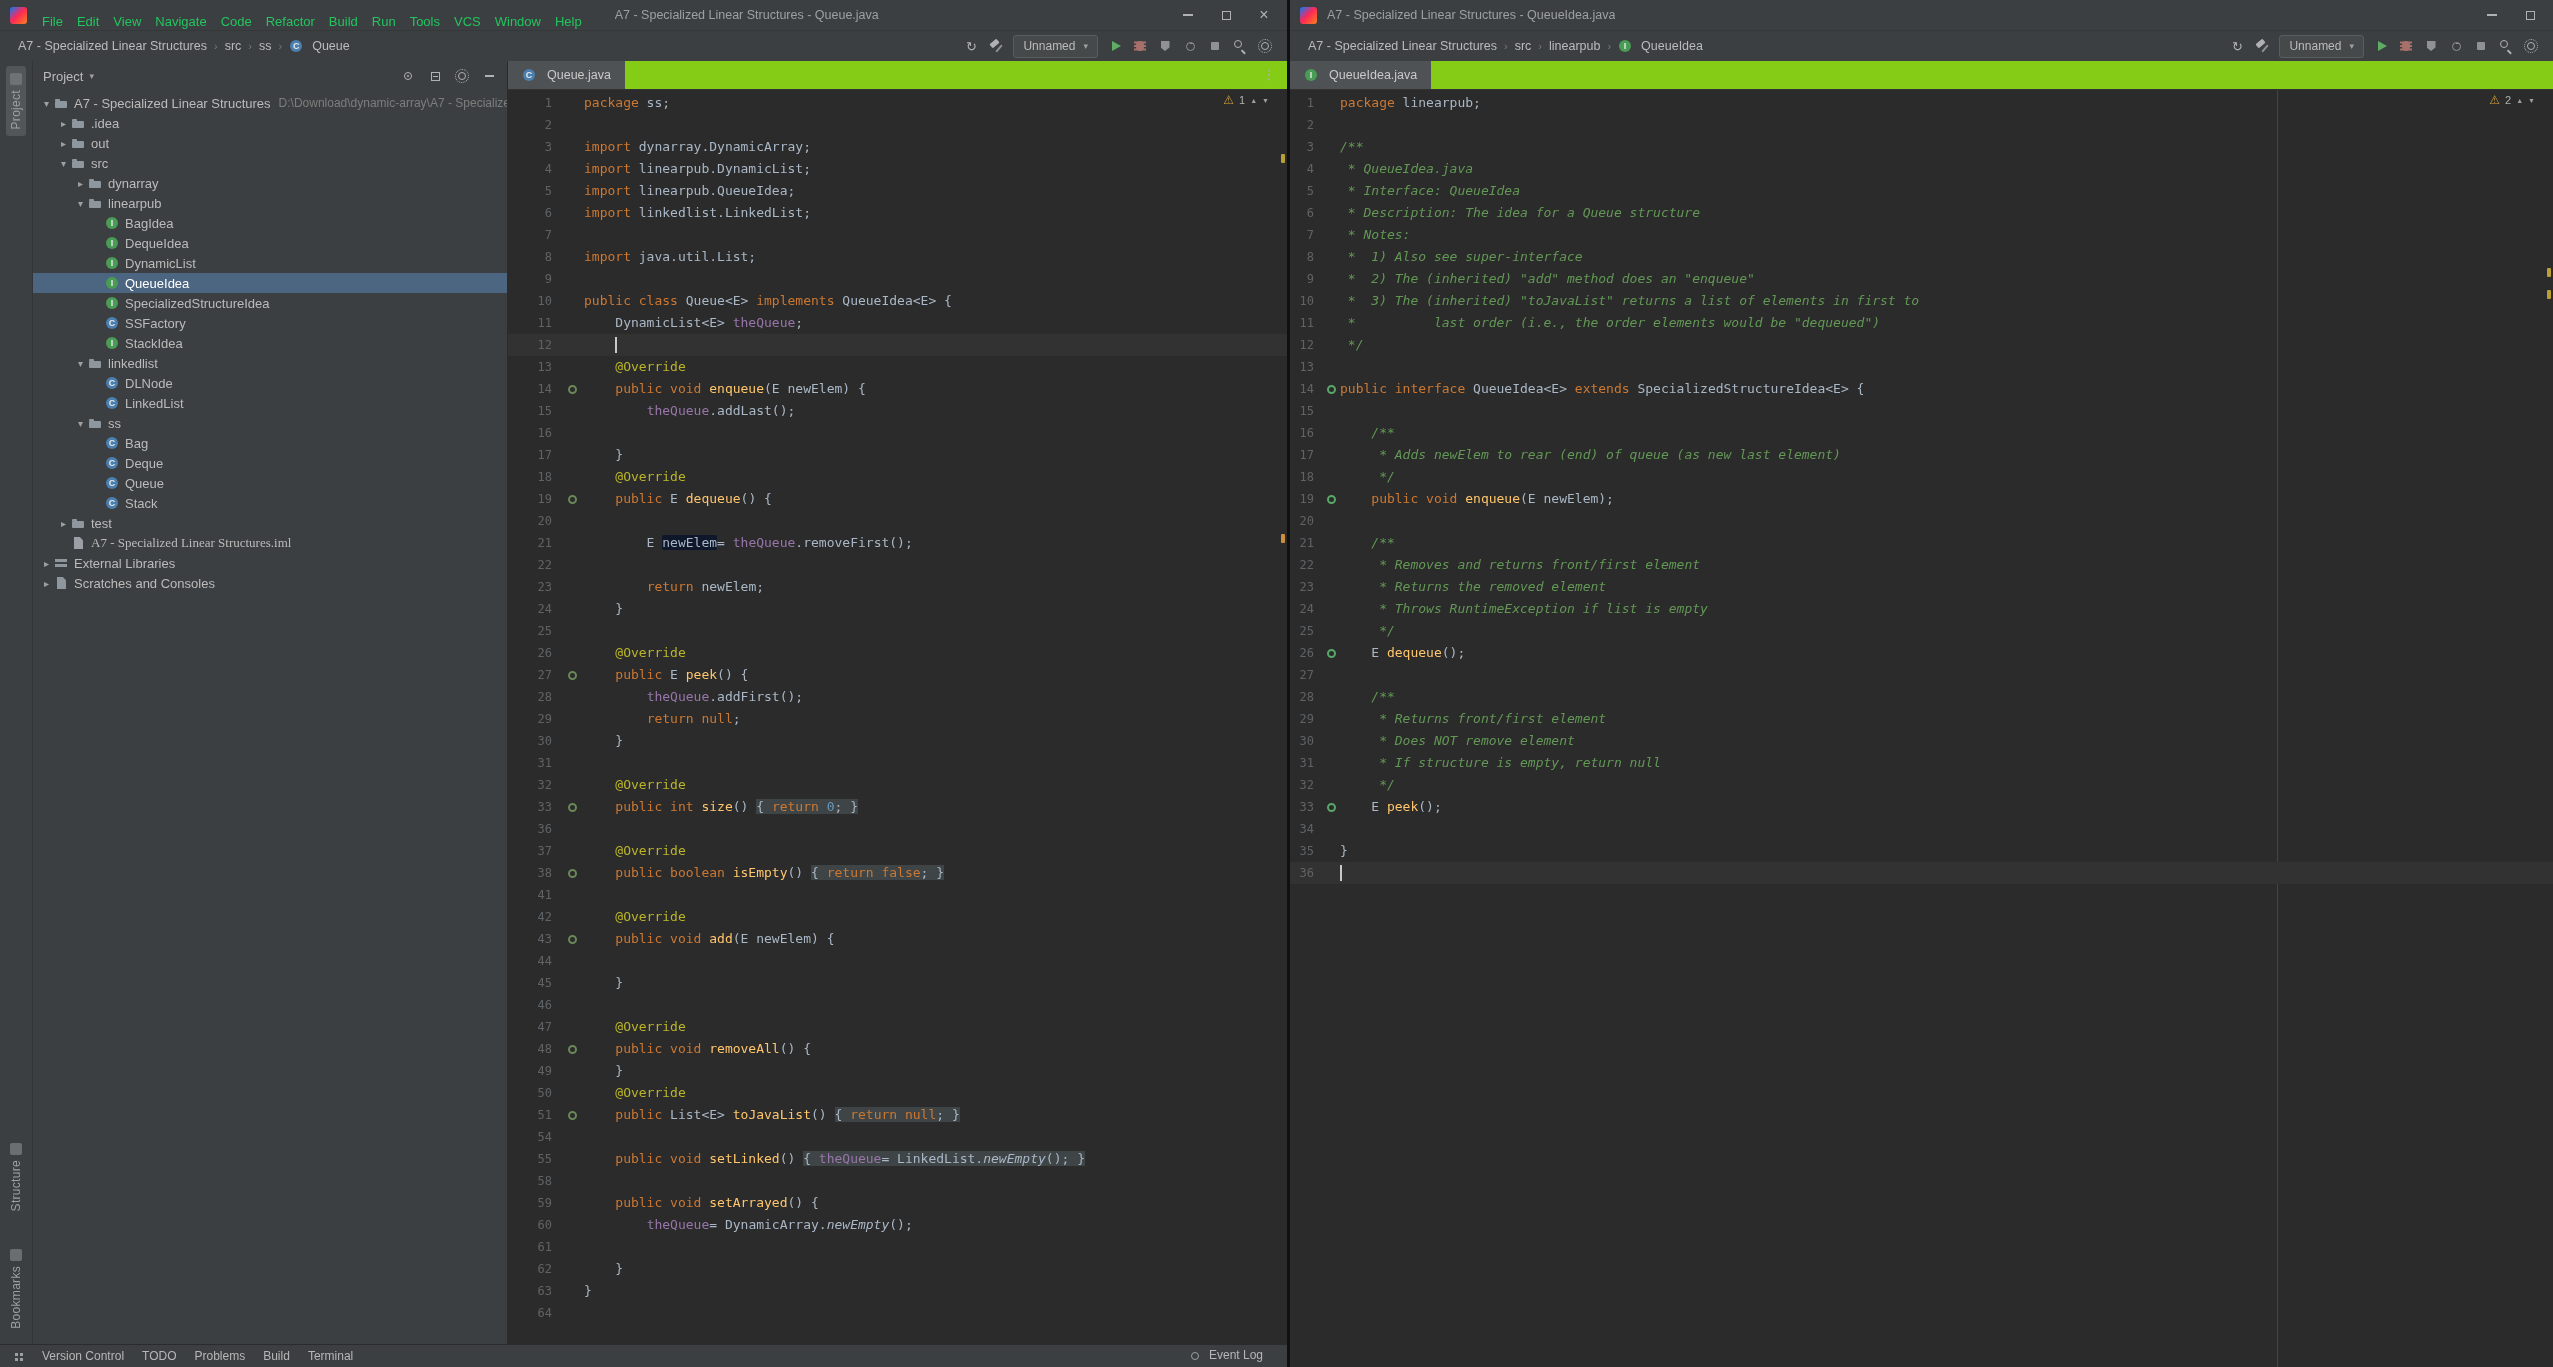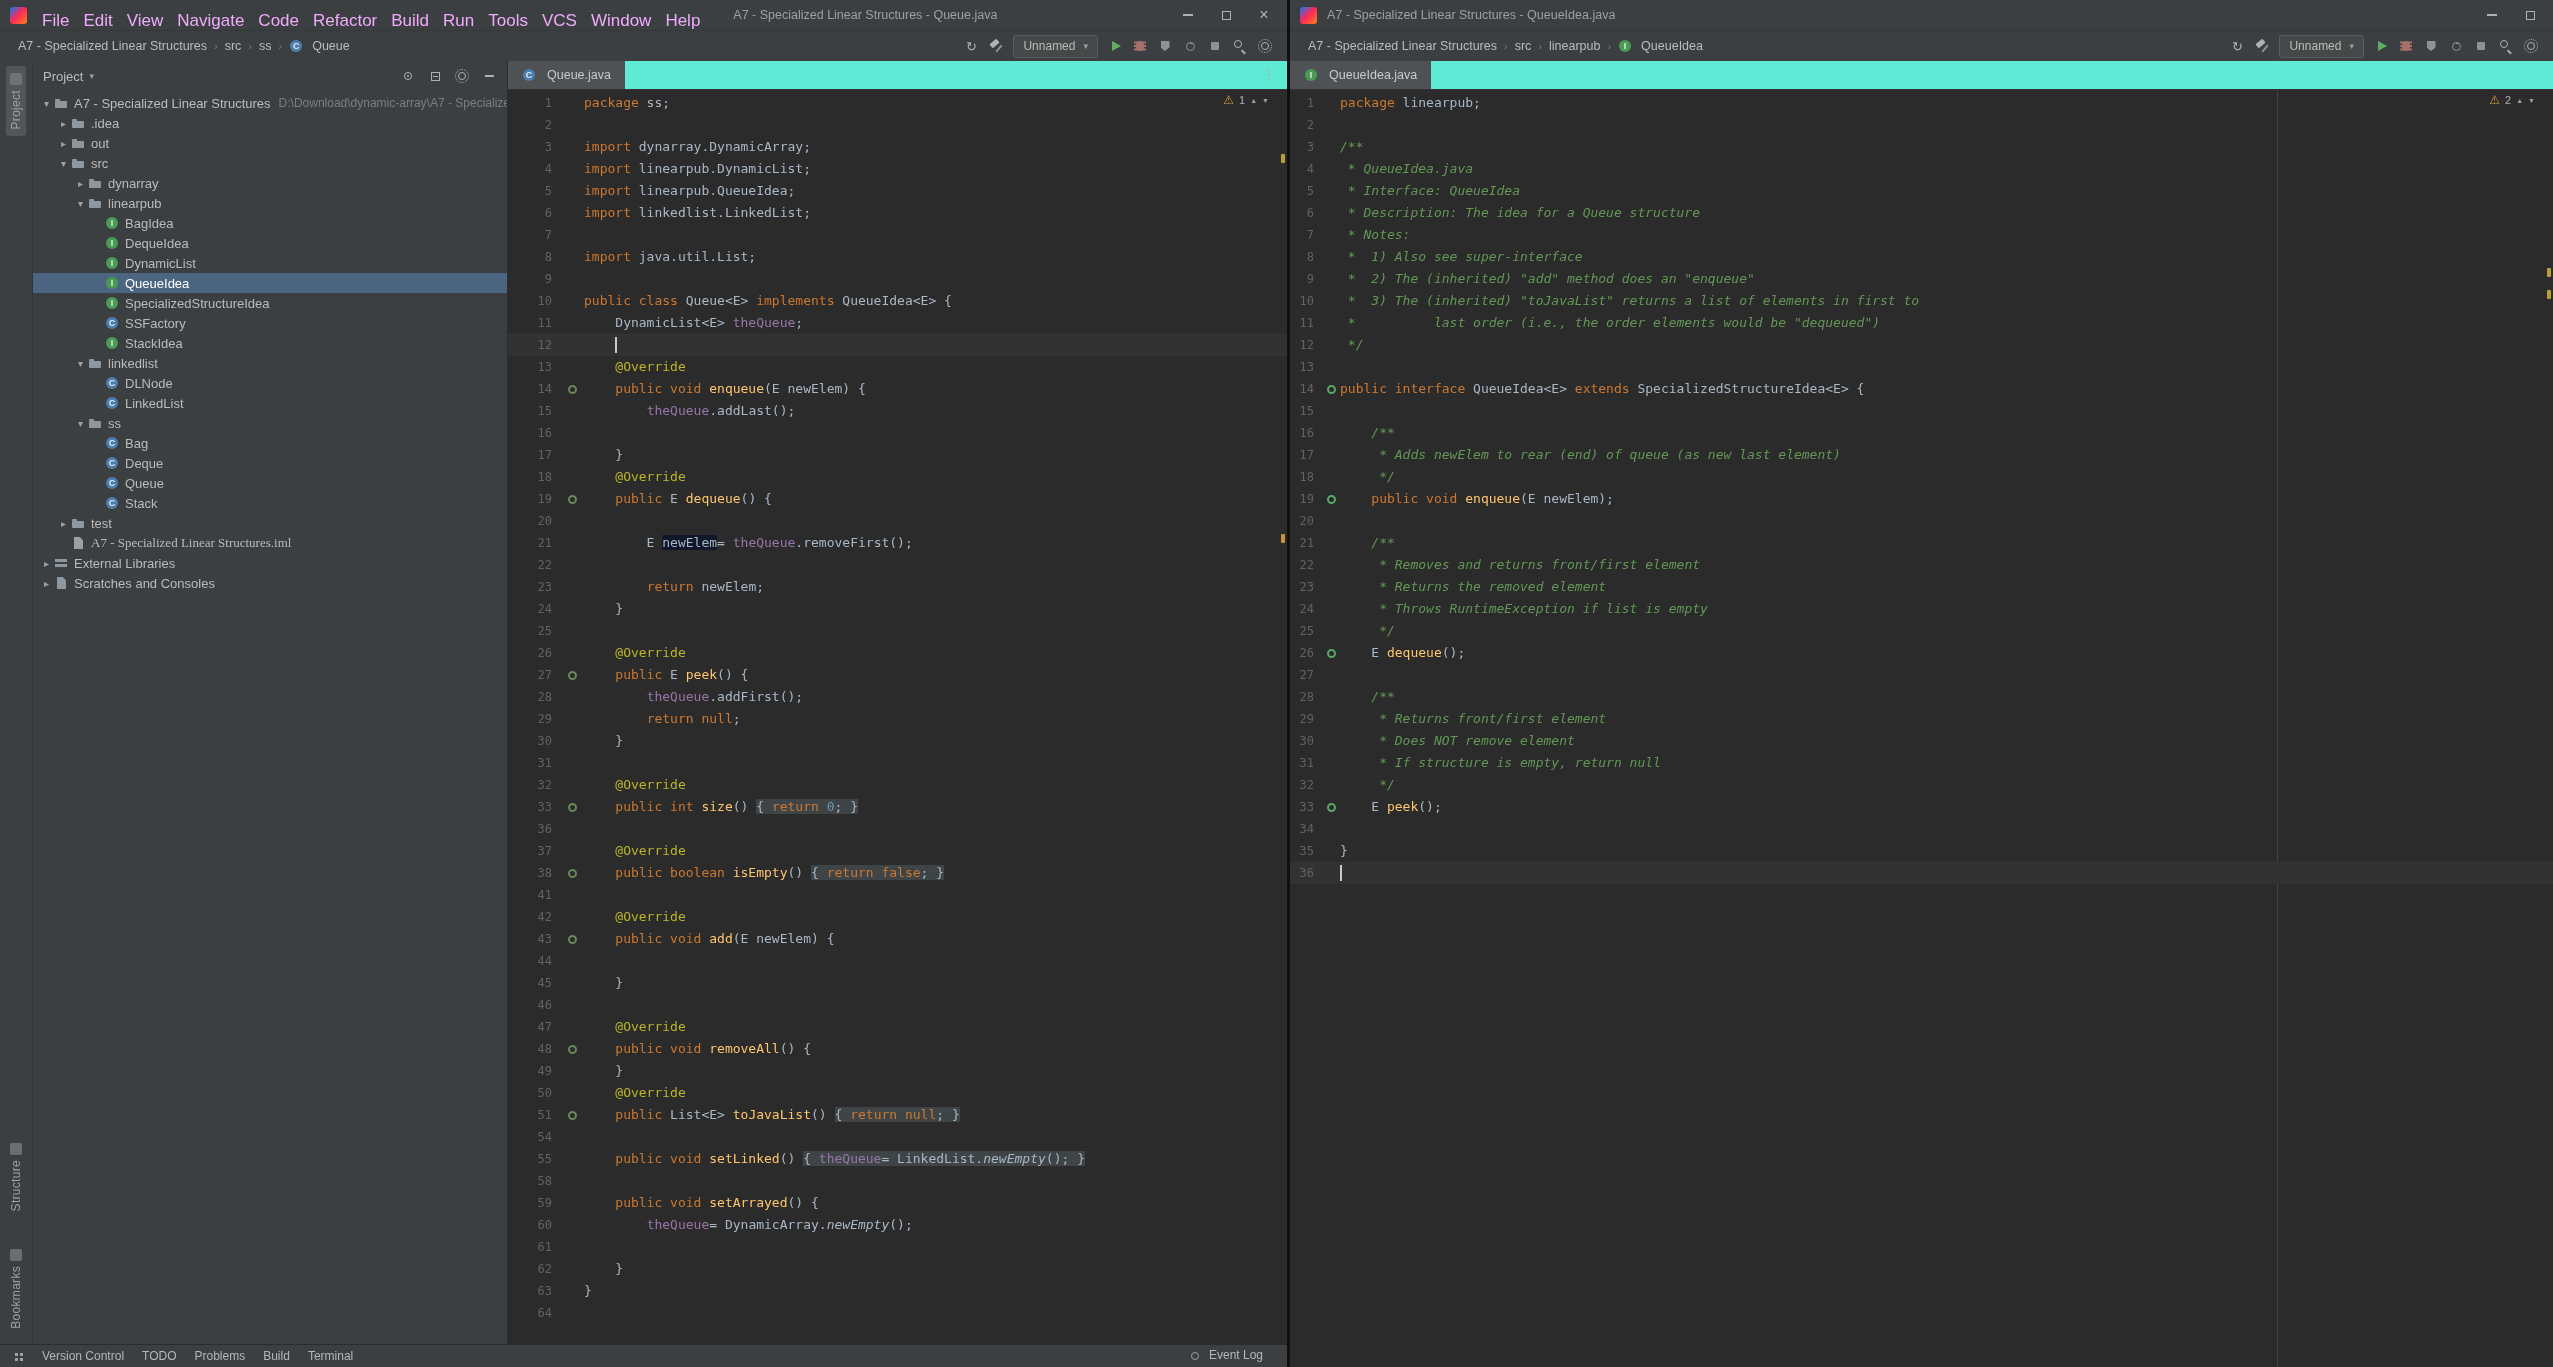--- a/index.html
+++ b/index.html
@@ -6,21 +6,21 @@
   .screen{width:2553px;height:1367px;display:flex;overflow:hidden;font-family:"Liberation Sans",sans-serif;color:#bbbbbb;}
   .window{display:flex;flex-direction:column;height:100%;background:#3c3f41;min-width:0;}
   .window.left{width:1287px;flex:none;}
   .window.right{flex:1;border-left:3px solid #101010;}
 
   
   .titlebar{height:30px;flex:none;display:flex;align-items:center;padding:0 16px 0 10px;background:#3c3f41;}
   .app-icon{width:17px;height:17px;border-radius:3px;flex:none;margin-right:8px;
     background:linear-gradient(135deg,#087cfa 0%,#fe2857 48%,#fc801d 100%);}
   .menus{display:flex;align-items:center;}
-  .menu-item{padding:0 7px;font-size:17px;color:#f0abfc;cursor:default;margin-top:12px;}
+  .menu-item{padding:0 7px;font-size:13px;color:#22c55e;cursor:default;margin-top:12px;}
   .tb-title{margin-left:26px;font-size:12.5px;color:#9da0a3;white-space:nowrap;overflow:hidden;}
   .wcs{margin-left:auto;display:flex;align-items:center;gap:24px;padding-left:12px;}
   .wc{width:14px;height:14px;display:inline-flex;align-items:center;justify-content:center;position:relative;}
   .wc-min::before{content:"";width:10px;height:1.5px;background:#afb1b3;}
   .wc-max::before{content:"";width:9px;height:9px;border:1.5px solid #afb1b3;box-sizing:border-box;}
   .wc-close::before{content:"×";font-size:16px;color:#afb1b3;line-height:1;}
 
   
   .navbar{height:30px;flex:none;display:flex;align-items:center;background:#3c3f41;border-top:1px solid #353839;padding:0 14px 0 16px;}
   .crumbs{display:flex;align-items:center;min-width:0;overflow:hidden;white-space:nowrap;}
@@ -81,21 +81,21 @@
   .ti-folder::before{content:"";position:absolute;left:1px;top:5px;width:12px;height:7px;background:#8e979e;border-radius:1px;}
   .ti-folder::after{content:"";position:absolute;left:1px;top:3px;width:5px;height:2px;background:#8e979e;border-radius:1px 1px 0 0;}
   .ti-class::before{content:"C";position:absolute;left:1px;top:1px;width:12px;height:12px;border-radius:50%;background:#4a7faf;color:#e8e8e8;font-size:9px;font-weight:bold;display:flex;align-items:center;justify-content:center;font-family:"Liberation Sans",sans-serif;}
   .ti-interface::before{content:"I";position:absolute;left:1px;top:1px;width:12px;height:12px;border-radius:50%;background:#499c54;color:#e8e8e8;font-size:9px;font-weight:bold;display:flex;align-items:center;justify-content:center;font-family:"Liberation Sans",sans-serif;}
   .ti-file::before{content:"";position:absolute;left:3px;top:1px;width:9px;height:12px;background:#9aa0a5;clip-path:polygon(0 0,65% 0,100% 28%,100% 100%,0 100%);}
   .ti-lib::before{content:"";position:absolute;left:1px;top:3px;width:12px;height:3px;background:#8e979e;box-shadow:0 5px 0 #8e979e;}
   .ti-scratch::before{content:"";position:absolute;left:3px;top:1px;width:9px;height:12px;background:#8e979e;clip-path:polygon(0 0,65% 0,100% 28%,100% 100%,0 100%);}
 
   
   .editor-col{flex:1;display:flex;flex-direction:column;min-width:0;background:#2b2b2b;}
-  .tabbar{height:28px;flex:none;background:#5eead4;display:flex;align-items:center;border-bottom:1px solid #323232;}
+  .tabbar{height:28px;flex:none;background:#84cc16;display:flex;align-items:center;border-bottom:1px solid #323232;}
   .tab{height:100%;display:flex;align-items:center;gap:6px;padding:0 14px;font-size:12.5px;color:#c9c9c9;}
   .tab.active{background:#4e5254;}
   .tab-right{margin-left:auto;display:flex;gap:8px;padding-right:10px;}
   .editor{flex:1;position:relative;overflow:hidden;font-family:"DejaVu Sans Mono","Liberation Mono",monospace;font-size:13px;background:#2b2b2b;}
   .lines{position:absolute;left:0;right:0;top:2px;}
   .line{display:flex;height:22px;line-height:22px;}
   .line.active{background:#323232;}
   .ln{flex:none;text-align:right;color:#606366;font-size:12px;padding-right:8px;box-sizing:border-box;}
   .left .ln{width:52px;}
   .right .ln{width:32px;}

